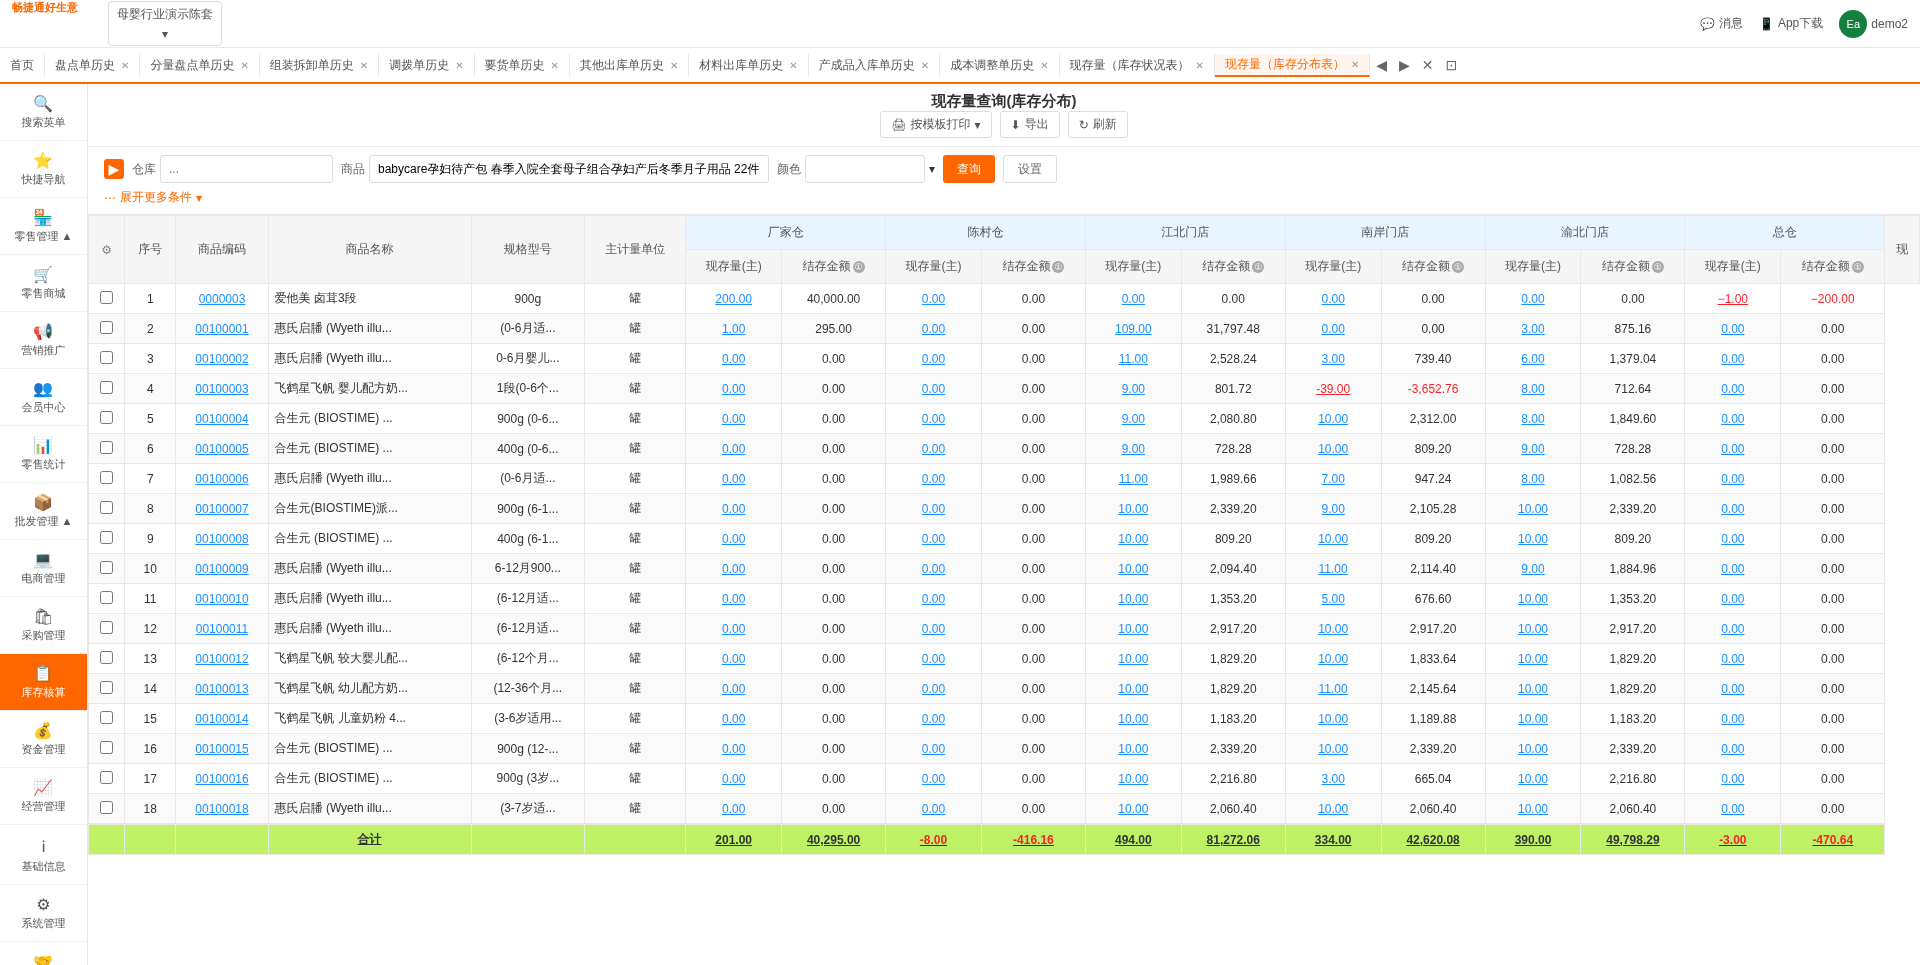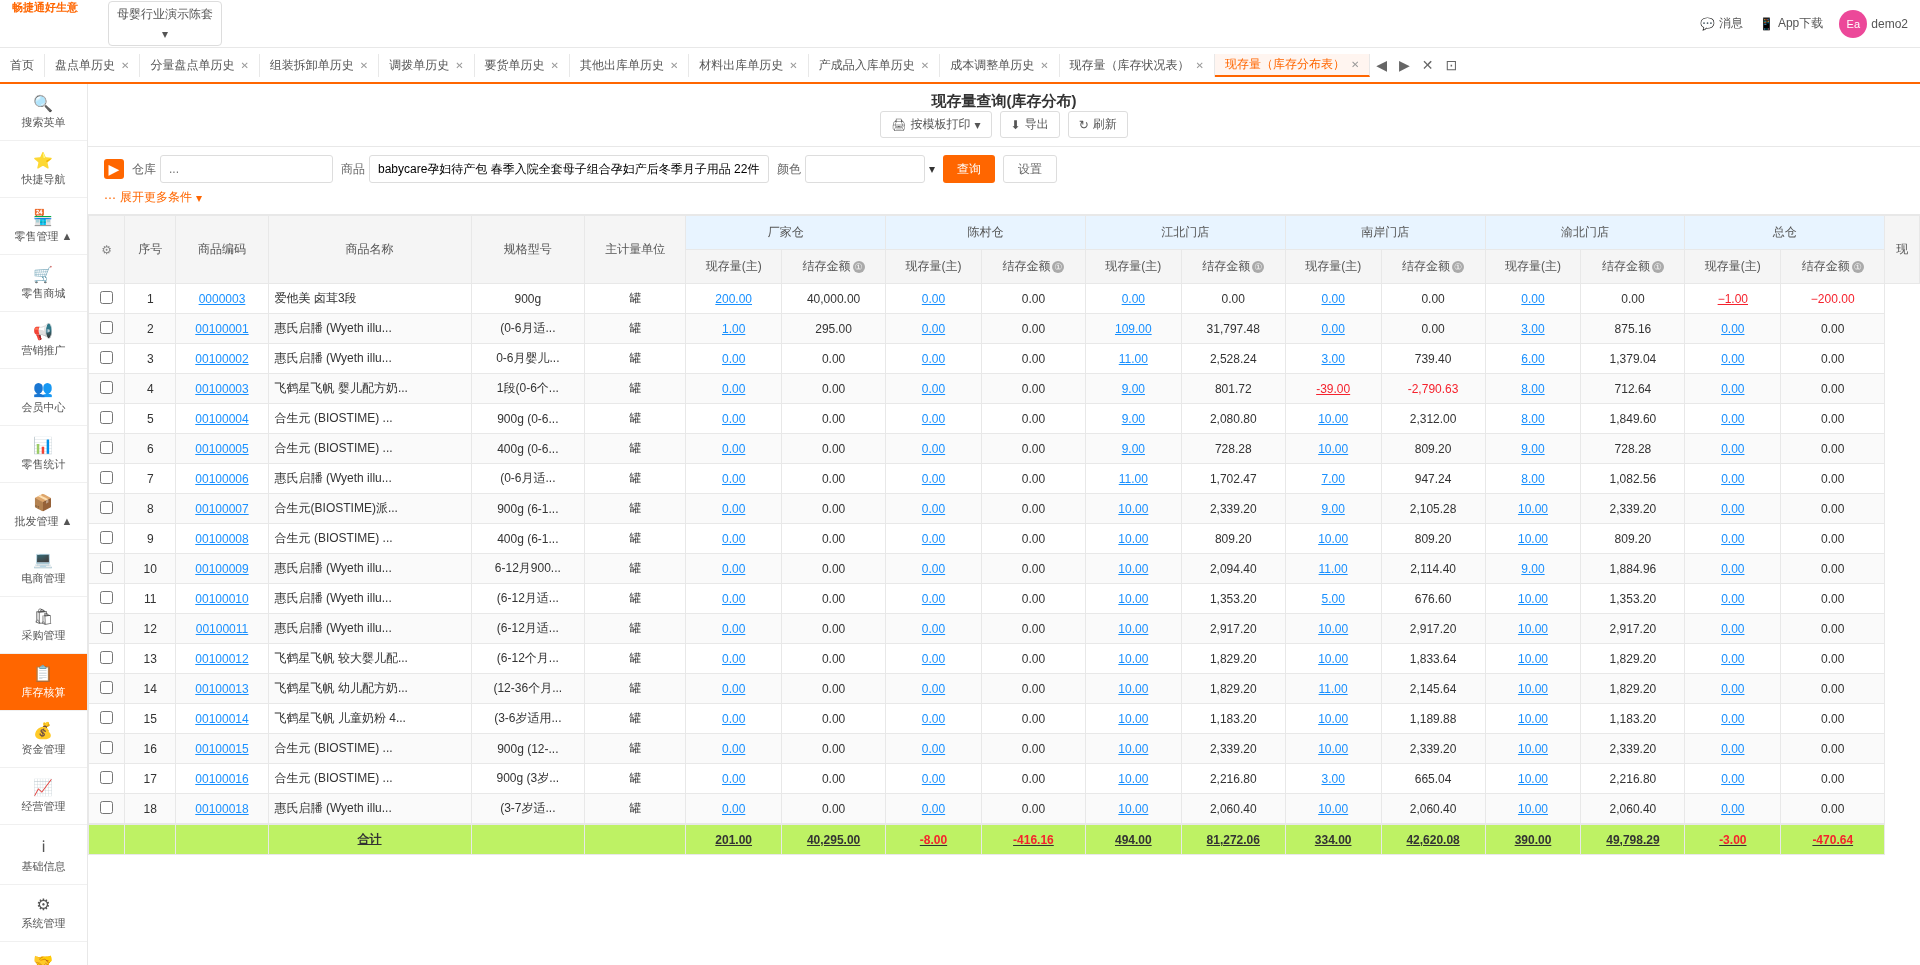--- a/index.html
+++ b/index.html
@@ -6,21 +6,21 @@
     body { font-family: 'Microsoft YaHei', Arial, sans-serif; font-size: 12px; background: #f5f5f5; color: #333; overflow: hidden; }
 
     
     .top-bar { background: #fff; height: 48px; display: flex; align-items: center; border-bottom: 1px solid #e8e8e8; padding: 0 12px; justify-content: space-between; }
     .top-bar-left { display: flex; align-items: flex-start; gap: 8px; }
     .logo-area { display: flex; align-items: center; gap: 4px; width: 88px; }
     .logo-text { font-size: 11px; color: #ff6600; font-weight: bold; line-height: 1.2; }
     .industry-selector { display: flex; align-items: center; gap: 4px; border: 1px solid #ddd; border-radius: 4px; padding: 4px 8px; cursor: pointer; color: #555; flex-direction: column; }
     .top-bar-right { display: flex; align-items: center; gap: 16px; }
     .top-icon-item { display: flex; align-items: center; gap: 4px; cursor: pointer; color: #555; font-size: 12px; }
-    .avatar { width: 28px; height: 28px; border-radius: 50%; background: #ec4899; display: flex; align-items: center; justify-content: center; color: white; font-size: 11px; }
+    .avatar { width: 28px; height: 28px; border-radius: 50%; background: #15803d; display: flex; align-items: center; justify-content: center; color: white; font-size: 11px; }
 
     
     .tab-bar { background: #fff; display: flex; align-items: center; border-bottom: 2px solid #ff6600; height: 36px; overflow: hidden; }
     .tab-item { display: flex; align-items: center; gap: 4px; padding: 0 10px; height: 23px; cursor: pointer; white-space: nowrap; font-size: 12px; color: #555; border-right: 1px solid #e8e8e8; flex-shrink: 0; }
     .tab-item.active { background: #fff5f0; color: #ff6600; border-bottom: 2px solid #ff6600; }
     .tab-close { color: #999; font-size: 10px; cursor: pointer; margin-left: 2px; }
     .tab-nav-btn { padding: 0 6px; cursor: pointer; color: #666; font-size: 14px; }
 
     
     .main-layout { display: flex; height: calc(100vh - 84px); }
@@ -331,21 +331,21 @@
     <td class="td-left">飞鹤星飞帆 婴儿配方奶...</td>
     <td>1段(0-6个...</td>
     <td>罐</td>
   <td class="td-link ">0.00</td>
               <td class="">0.00</td>
               <td class="td-link ">0.00</td>
               <td class="">0.00</td>
               <td class="td-link ">9.00</td>
               <td class="">801.72</td>
               <td class="td-link td-red">-39.00</td>
-              <td class="td-red">-2,790.63</td>
+              <td class="td-red">-3,652.76</td>
               <td class="td-link ">8.00</td>
               <td class="">712.64</td>
               <td class="td-link ">0.00</td>
               <td class="">0.00</td>
             </tr>
             <tr>
     <td><input type="checkbox" style=""></td>
     <td>5</td>
     <td class="td-link">00100004</td>
     <td class="td-left">合生元 (BIOSTIME) ...</td>
@@ -389,21 +389,21 @@
     <td>7</td>
     <td class="td-link">00100006</td>
     <td class="td-left">惠氏启膰 (Wyeth illu...</td>
     <td>(0-6月适...</td>
     <td>罐</td>
   <td class="td-link ">0.00</td>
               <td class="">0.00</td>
               <td class="td-link ">0.00</td>
               <td class="">0.00</td>
               <td class="td-link ">11.00</td>
-              <td class="">1,702.47</td>
+              <td class="">1,989.66</td>
               <td class="td-link ">7.00</td>
               <td class="">947.24</td>
               <td class="td-link ">8.00</td>
               <td class="">1,082.56</td>
               <td class="td-link ">0.00</td>
               <td class="">0.00</td>
             </tr>
             <tr>
     <td><input type="checkbox" style=""></td>
     <td>8</td>

